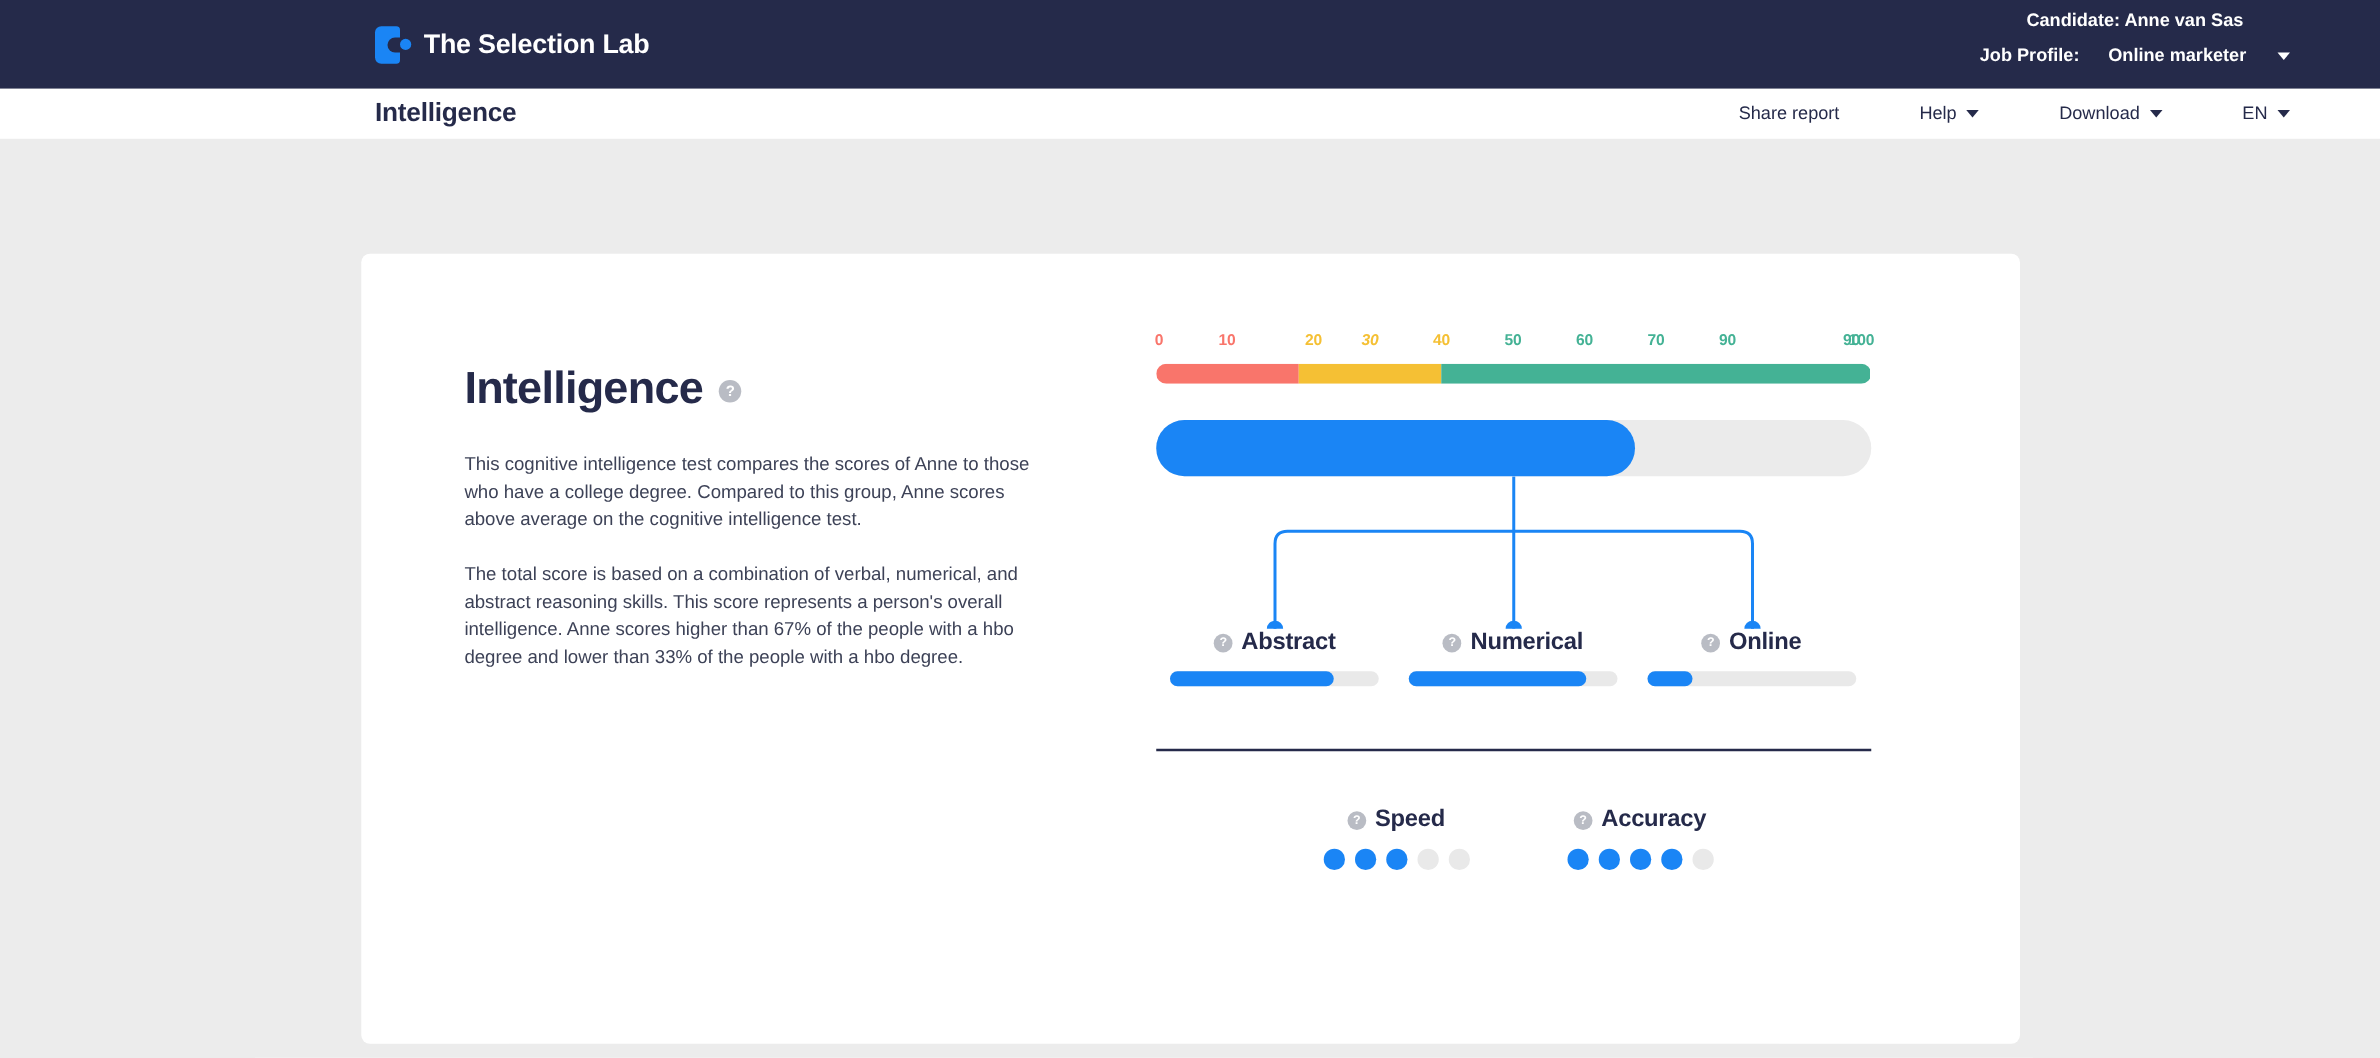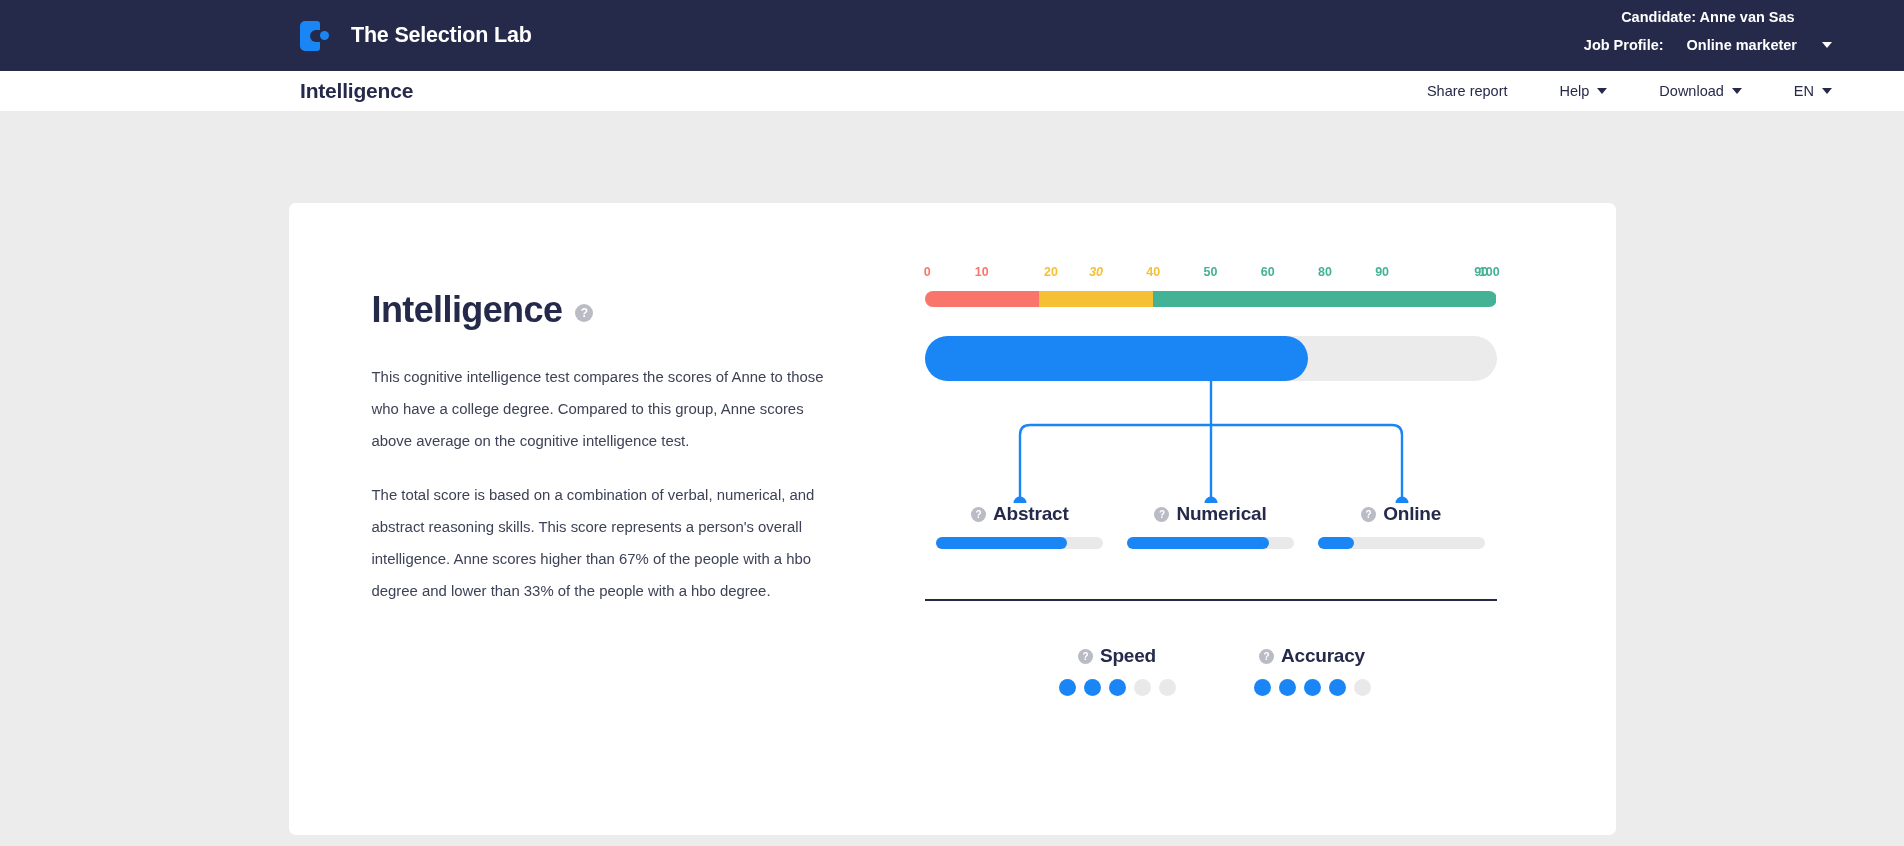--- a/index.html
+++ b/index.html
@@ -17,21 +17,21 @@
     height: 71px;
     background: #252a4a;
     display: flex;
     align-items: center;
   }
   .brand {
     position: absolute;
     left: 300px;
     display: flex;
     align-items: center;
-    gap: 23px;
+    gap: 11px;
   }
   .logo-mark {
     position: relative;
     width: 28px; height: 30px;
     flex: 0 0 auto;
   }
   .logo-mark .lm-body {
     position: absolute;
     left: 0; top: 0;
     width: 20px; height: 30px;
@@ -105,20 +105,21 @@
   }
   .nav-link {
     color: #252a4a;
     font-size: 14.5px;
     font-weight: normal;
     display: flex;
     align-items: center;
     gap: 6px;
     cursor: pointer;
     white-space: nowrap;
+    margin-left: 12px;
   }
 
   
   .page {
     height: 735px;
     background: #ececec;
     padding-top: 92px;
   }
   .card {
     width: 1327px;
@@ -157,21 +158,21 @@
     color: #ffffff;
     font-weight: bold;
     flex: 0 0 auto;
     cursor: pointer;
   }
   .help-badge.lg { width: 18px; height: 18px; font-size: 12px; margin-top: 6px; }
   .help-badge.sm { width: 15px; height: 15px; font-size: 10px; }
 
   .body-par {
     font-size: 14.9px;
-    line-height: 32px;
+    line-height: 22px;
     color: #3d4257;
     margin-bottom: 22px;
     max-width: 462px;
   }
 
   
   .right-col {
     position: absolute;
     left: 636px;
     top: 62px;
@@ -355,21 +356,21 @@
     <div class="right-col">
 
       <div class="scale-ticks" id="scale-ticks">
           <span class="tick" style="left: 0%; transform: translateX(-10%); color: rgb(249, 117, 107);">0</span>
           <span class="tick" style="left: 10%; color: rgb(249, 117, 107);">10</span>
           <span class="tick" style="left: 20%; color: rgb(245, 192, 52); margin-left: 12px;">20</span>
           <span class="tick" style="left: 30%; color: rgb(245, 192, 52); font-style: italic;">30</span>
           <span class="tick" style="left: 40%; color: rgb(245, 192, 52);">40</span>
           <span class="tick" style="left: 50%; color: rgb(68, 178, 149);">50</span>
           <span class="tick" style="left: 60%; color: rgb(68, 178, 149);">60</span>
-          <span class="tick" style="left: 70%; color: rgb(68, 178, 149);">80</span>
+          <span class="tick" style="left: 70%; color: rgb(68, 178, 149);">70</span>
           <span class="tick" style="left: 80%; color: rgb(68, 178, 149);">90</span>
           <span class="tick" style="left: 90%; color: rgb(68, 178, 149); margin-left: 42px;">90</span>
           <span class="tick" style="left: 100%; transform: translateX(-85%); color: rgb(68, 178, 149);">100</span>
         </div>
 
       <div class="scale-bar" id="scale-bar">
           <div class="scale-seg" style="width: 20%; background: rgb(249, 117, 107);"></div>
           <div class="scale-seg" style="width: 20%; background: rgb(245, 192, 52);"></div>
           <div class="scale-seg" style="width: 60%; background: rgb(68, 178, 149);"></div>
         </div>

